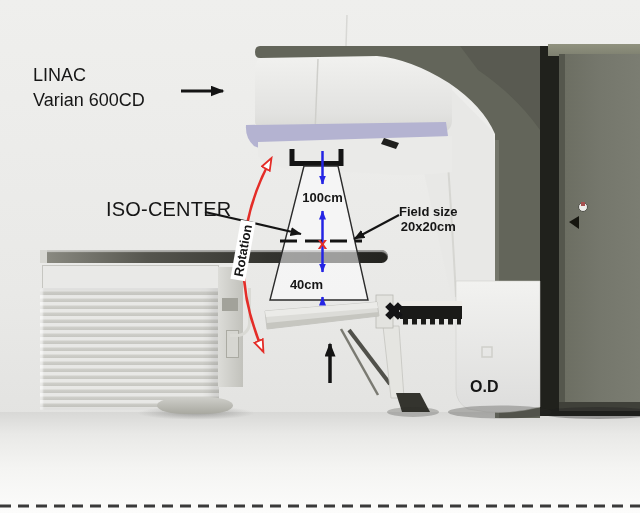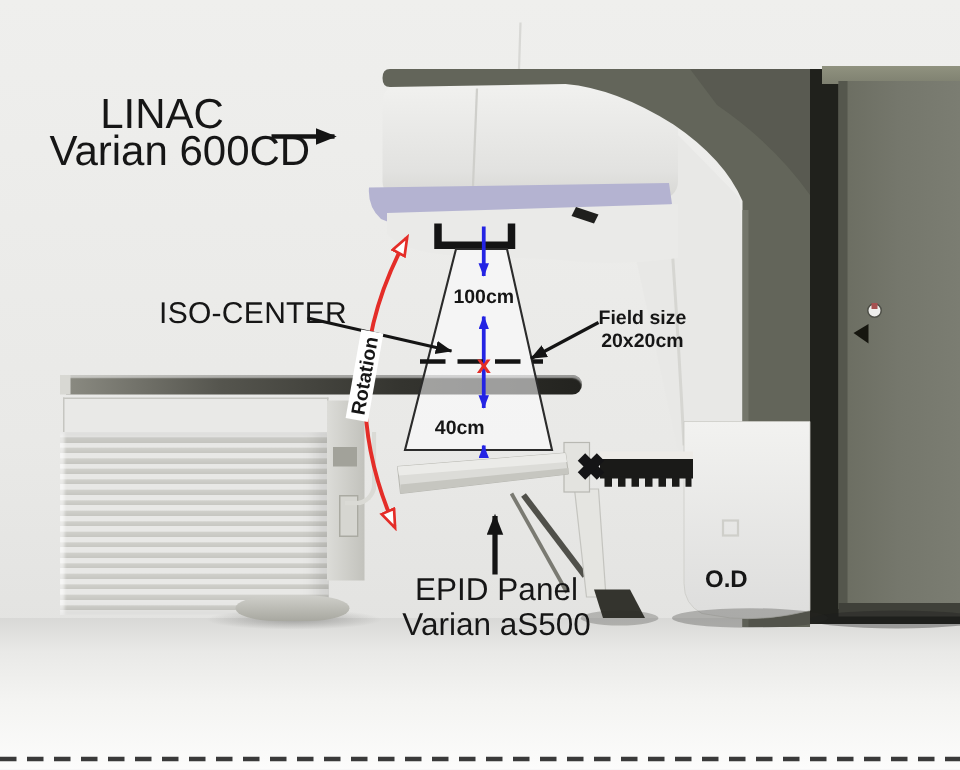--- a/index.html
+++ b/index.html
@@ -26,21 +26,21 @@
      background:linear-gradient(90deg,#dcdcd8,#c2c2bc);}
   #couch-knob-a{left:222px;top:298px;width:16px;height:13px;background:#a2a29a;}
   #couch-knob-b{left:226px;top:330px;width:11px;height:26px;background:#d6d6d1;border:1px solid #aaaaa2;}
   #couch-cable{left:230px;top:288px;width:18px;height:46px;border:3px solid #dadad5;
      border-top:none;border-left:none;border-radius:0 0 14px 0;}
   #couch-foot{left:157px;top:397px;width:76px;height:17px;
      background:linear-gradient(180deg,#cfcfca,#a8a8a0);border-radius:50%/70%;}
   #couch-shadow{left:118px;top:404px;width:156px;height:18px;
      background:radial-gradient(closest-side,rgba(30,30,28,.30),rgba(30,30,28,0) 75%);}
   .lbl{position:absolute;z-index:4;color:#161616;white-space:nowrap;}
-  .lbl-linac{left:33px;top:63px;width:150px;text-align:center;font-size:28px;line-height:25px;}
+  .lbl-linac{left:33px;top:63px;width:150px;font-size:18px;line-height:25px;}
   .lbl-iso{left:106px;top:198px;font-size:20px;letter-spacing:.2px;}
   .lbl-rot{left:213px;top:243px;width:58px;text-align:center;font-size:13px;font-weight:bold;
      background:#ffffff;padding:0 1px;transform:rotate(-80deg);}
   .lbl-100{left:296px;top:190px;width:53px;text-align:center;font-size:13px;font-weight:bold;}
   .lbl-40{left:280px;top:277px;width:53px;text-align:center;font-size:13px;font-weight:bold;}
   .lbl-field{left:399px;top:205px;font-size:13px;font-weight:bold;line-height:14.5px;text-align:center;}
   .lbl-epid{left:255px;top:383px;width:152px;text-align:center;font-size:21px;line-height:22.5px;}
   .lbl-od{left:470px;top:378px;font-size:16px;font-weight:bold;}
   
   .blk{stroke:var(--annotation-black);stroke-width:3;fill:none;}
@@ -184,19 +184,15 @@
     <div>Varian 600CD</div>
   </div>
   <div class="lbl lbl-iso">ISO-CENTER</div>
   <div class="lbl lbl-rot">Rotation</div>
   <div class="lbl lbl-100">100cm</div>
   <div class="lbl lbl-field">
     <div>Field size</div>
     <div>20x20cm</div>
   </div>
   <div class="lbl lbl-40">40cm</div>
-  <div class="lbl lbl-epid">
-    <div>EPID Panel</div>
-    <div>Varian aS500</div>
-  </div>
   <div class="lbl lbl-od">O.D</div>
 
 </div>
 
 </body></html>

